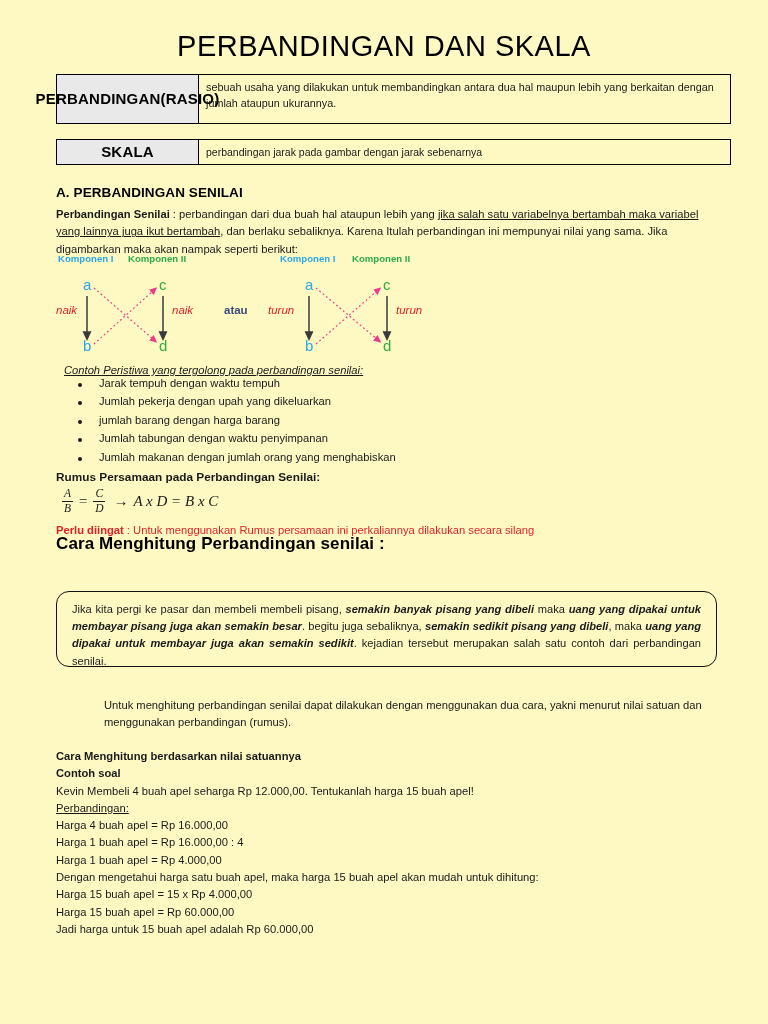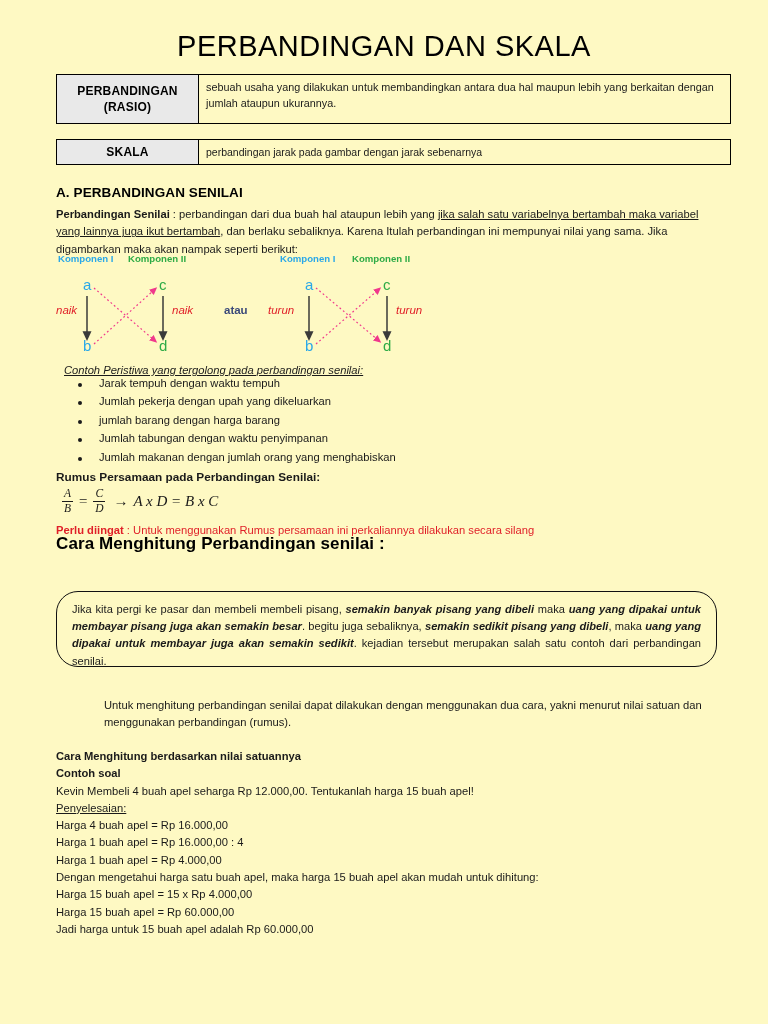--- a/index.html
+++ b/index.html
@@ -46,24 +46,24 @@
   }
   .def-table.t1 { top: 74px; height: 50px; }
   .def-table.t2 { top: 139px; height: 26px; }
 
   .def-key {
     width: 142px;
     box-sizing: border-box;
     border-right: 1.5px solid #000;
     background: #e9e9e9;
     display: flex;
-    flex-direction: column;
+    flex-direction: row;
     align-items: center;
     justify-content: center;
-    font-size: 12px;
+    font-size: 15px;
     font-weight: 700;
     color: #000;
     line-height: 1.35;
     letter-spacing: 0.2px;
   }
   .def-val {
     flex: 1;
     box-sizing: border-box;
     padding: 5px 8px 0 7px;
     font-size: 10.8px;
@@ -177,21 +177,21 @@
 
   
   .callout {
     position: absolute;
     left: 56px;
     top: 591px;
     width: 661px;
     height: 76px;
     box-sizing: border-box;
     border: 1.6px solid #111;
-    border-radius: 22px;
+    border-radius: 13px;
     padding: 9px 15px 0 15px;
     font-size: 11.1px;
     line-height: 1.55;
     color: #1a1a1a;
     text-align: justify;
   }
 
   
   .lines {
     position: absolute;
@@ -336,21 +336,21 @@
   <div class="callout">
     <span>Jika kita pergi ke pasar dan membeli membeli pisang, </span><span class="bi">semakin banyak pisang yang dibeli</span><span> maka </span><span class="bi">uang yang dipakai untuk membayar pisang juga akan semakin besar</span><span>. begitu juga sebaliknya, </span><span class="bi">semakin sedikit pisang yang dibeli</span><span>, maka </span><span class="bi">uang yang dipakai untuk membayar juga akan semakin sedikit</span><span>. kejadian tersebut merupakan salah satu contoh dari perbandingan senilai.</span>
   </div>
 
   <div class="para" style="top:697px; width:640px;margin-left:48px;">Untuk menghitung perbandingan senilai dapat dilakukan dengan menggunakan dua cara, yakni menurut nilai satuan dan menggunakan perbandingan (rumus).</div>
 
   <div class="lines" style="top:748px;">
     <div class="line bold">Cara Menghitung berdasarkan nilai satuannya</div>
     <div class="line bold">Contoh soal</div>
     <div class="line">Kevin Membeli 4 buah apel seharga Rp 12.000,00. Tentukanlah harga 15 buah apel!</div>
-    <div class="line"><span class="line underline">Penyelesaian:</span></div>
+    <div class="line"><span class="line underline">Perbandingan:</span></div>
     <div class="line">Harga 4 buah apel = Rp 16.000,00</div>
     <div class="line">Harga 1 buah apel = Rp 16.000,00 : 4</div>
     <div class="line">Harga 1 buah apel = Rp 4.000,00</div>
     <div class="line">Dengan mengetahui harga satu buah apel, maka harga 15 buah apel akan mudah untuk dihitung:</div>
     <div class="line">Harga 15 buah apel = 15 x Rp 4.000,00</div>
     <div class="line">Harga 15 buah apel = Rp 60.000,00</div>
     <div class="line">Jadi harga untuk 15 buah apel adalah Rp 60.000,00</div>
   </div>
 
 </div>

